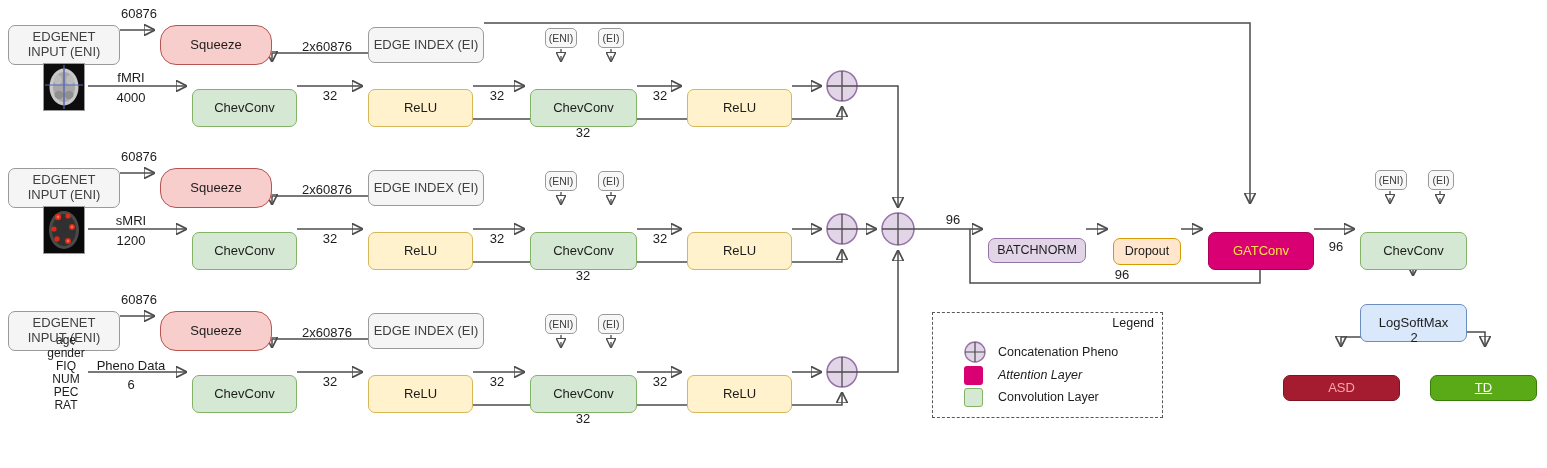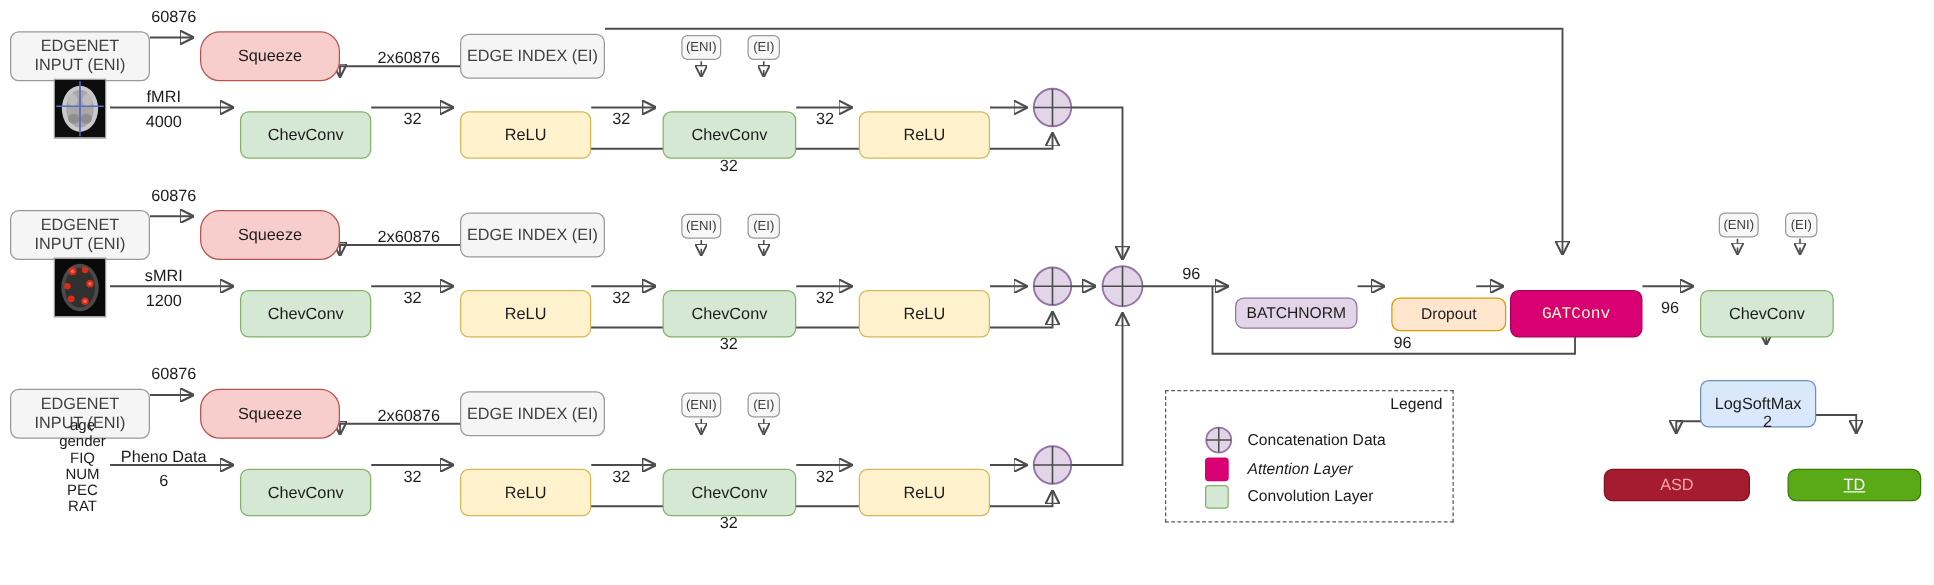--- a/index.html
+++ b/index.html
@@ -12,21 +12,21 @@
   .row{position:absolute;left:0;width:100%;height:150px;z-index:2;}
   .box{position:absolute;display:flex;align-items:center;justify-content:center;
        text-align:center;font-size:13px;line-height:1.15;border-radius:7px;
        border:1.5px solid;box-sizing:border-box;z-index:2;margin-top:22px;}
   .b-gray{background:#f5f5f5;border-color:#9a9a9a;color:#3f3f3f;}
   .b-red{background:#f8cecc;border-color:#b85450;border-radius:16px;}
   .b-green{background:#d5e8d4;border-color:#82b366;}
   .b-yellow{background:#fff2cc;border-color:#d6b656;}
   .b-purple{background:#e1d5e7;border-color:#9673a6;}
   .b-orange{background:#ffe6cc;border-color:#d79b00;}
-  .b-magenta{background:#d80073;border-color:#aa005b;color:#fef9c3;font-family:Liberation Mono, monospace;}
+  .b-magenta{background:#d80073;border-color:#aa005b;color:#fde047;}
   .b-blue{background:#dae8fc;border-color:#6c8ebf;}
   .b-darkred{background:#a51c30;border-color:#7d1322;color:#fca5a5;}
   .b-limegreen{background:#5aa917;border-color:#377d06;color:#ffffff;}
   .pre{white-space:pre-line;}
   .chip{position:absolute;display:flex;align-items:center;justify-content:center;
         font-size:10.5px;background:#f7f7f7;border:1.3px solid #9a9a9a;
         border-radius:5px;color:#3c3c3c;box-sizing:border-box;z-index:2;}
   .lbl{position:absolute;font-size:13px;white-space:nowrap;
        transform:translate(-50%,-50%);z-index:2;}
   .imgbox{position:absolute;z-index:2;border:1px solid #9a9a9a;line-height:0;}
@@ -236,55 +236,55 @@
     <div class="box b-yellow" style="left:687px;top:67px;width:105px;height:38px;">
         <span>ReLU</span>
       </div>
     <div class="lbl" style="left:583px;top:132px;">32</div>
   </div>
 
   <div class="lbl" style="left:953px;top:219px;">96</div>
   <div class="box b-purple" style="left:988px;top:216px;width:98px;height:25px;font-size:12.5px;">
       <span>BATCHNORM</span>
     </div>
-  <div class="box b-orange" style="left:1113px;top:216px;width:92px;height:27px;font-size:12.5px;">
+  <div class="box b-orange" style="left:1113px;top:216px;width:68px;height:27px;font-size:12.5px;">
       <span>Dropout</span>
     </div>
   <div class="lbl" style="left:1122px;top:274px;">96</div>
   <div class="box b-magenta" style="left:1208px;top:210px;width:106px;height:38px;">
       <span>GATConv</span>
     </div>
   <div class="lbl" style="left:1336px;top:246px;">96</div>
 
   <div class="chip" style="left:1375px;top:170px;width:32px;height:20px;">
       <span>(ENI)</span>
     </div>
   <div class="chip" style="left:1428px;top:170px;width:26px;height:20px;">
       <span>(EI)</span>
     </div>
   <div class="box b-green" style="left:1360px;top:210px;width:107px;height:38px;">
       <span>ChevConv</span>
     </div>
-  <div class="box b-blue" style="left:1360px;top:282px;width:93px;height:38px;">
+  <div class="box b-blue" style="left:1360px;top:282px;width:107px;height:38px;">
       <span>LogSoftMax</span>
     </div>
   <div class="lbl" style="left:1414px;top:337px;">2</div>
   <div class="box b-darkred" style="left:1283px;top:353px;width:117px;height:26px;">
       <span>ASD</span>
     </div>
   <div class="box b-limegreen" style="left:1430px;top:353px;width:107px;height:26px;text-decoration:underline;">
       <span>TD</span>
     </div>
 
   <div class="legend">
     <div class="legend-title">Legend</div>
     <svg style="position:absolute;left:31px;top:28px;" width="22" height="22" viewBox="0 0 22 22">
       <circle cx="11" cy="11" r="10" fill="#e1d5e7" stroke="#9673a6" stroke-width="1.4"></circle>
       <path d="M11,1 V21 M1,11 H21" stroke="#4c4c4c" stroke-width="1.2" fill="none"></path>
     </svg>
-    <div class="legend-label" style="top:39px;">Concatenation Data</div>
+    <div class="legend-label" style="top:39px;">Concatenation Pheno</div>
     <div class="sw sw-att" style="top:53px;"></div>
     <div class="legend-label" style="top:62px;font-style:italic;">Attention Layer</div>
     <div class="sw sw-conv" style="top:75px;"></div>
     <div class="legend-label" style="top:84px;">Convolution Layer</div>
   </div>
 
 </div>
 
 </body></html>

